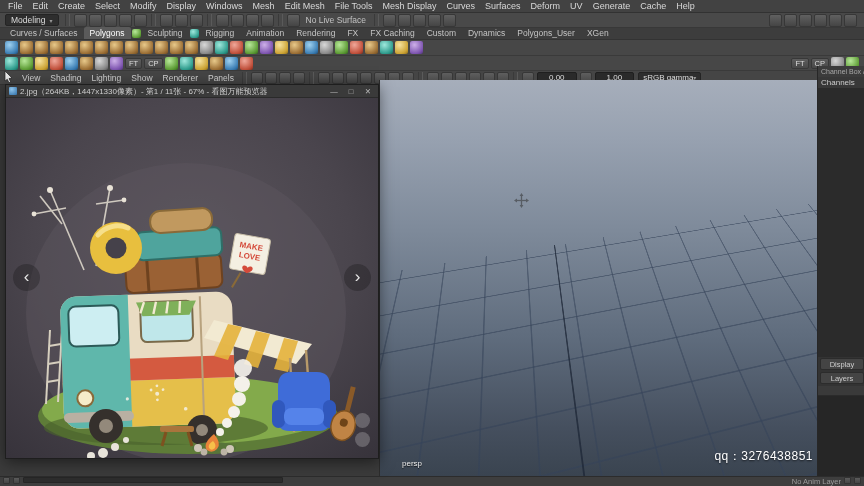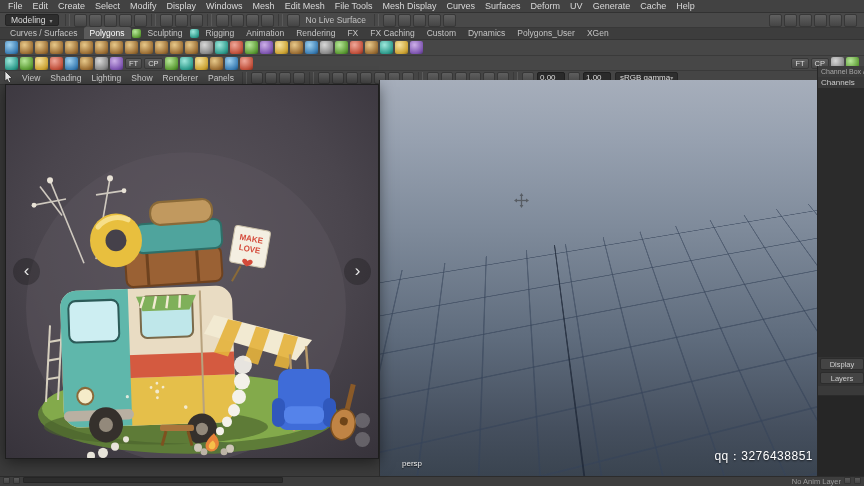--- a/index.html
+++ b/index.html
@@ -46,21 +46,21 @@
   .mini-btn{display:flex;align-items:center;height:11px;padding:0 3px;margin:0 1px;
     background:linear-gradient(#5d5d5d,#484848);border:1px solid #383838;border-radius:2px;font-size:7.5px;color:#ddd}
   .push-right{margin-left:auto}
 
   
   .panelbar{position:relative;display:flex;align-items:center;height:14px;width:817px;background:#454545;
     border-bottom:1px solid #333;padding:0 2px;font-size:8.5px;color:#d2d2d2;white-space:nowrap}
   .pmenu{padding:0 5px}
   .pb-ic{display:inline-block;width:12px;height:12px;margin:0 1px;border-radius:2px;
     background:linear-gradient(180deg,#5e5e5e,#464646);border:1px solid #373737}
-  .numf{display:inline-block;min-width:28px;height:11px;line-height:10px;margin:0 2px;padding:0 2px;text-align:left;
+  .numf{display:inline-block;min-width:28px;height:11px;line-height:10px;margin:0 2px;padding:0 11px;text-align:left;
     background:#2a2a2a;border:1px solid #1f1f1f;border-radius:2px;font-size:8px;color:#ddd}
   .dd{display:inline-flex;align-items:center;height:11px;padding:0 4px;margin:0 2px;background:#2e2e2e;
     border:1px solid #242424;border-radius:2px;font-size:8px;color:#ddd}
   .selarrow{margin:0 4px 0 2px}
 
   
   .viewport{position:absolute;left:379px;top:80px;width:438px;height:396px;overflow:hidden;
     border-left:1px solid #2c2c2c;
     background:linear-gradient(180deg,#a6aebb 0%,#97a1b0 15%,#7e8a9a 38%,#5f6c7d 65%,#454f5e 88%,#3a4450 100%)}
   .grid-wrap{position:absolute;inset:0;perspective:520px;perspective-origin:58% -2%}
@@ -318,20 +318,27 @@
     <div class="cb-header">Channel Box / Layer Editor</div>
     <div class="cb-menu">Channels</div>
     <div class="cb-body"></div>
     <div class="cb-tab">Display</div>
     <div class="cb-tab">Layers</div>
     <div class="cb-layerbar"></div>
     <div class="cb-layerarea"></div>
   </div>
 
   <div class="viewer">
+    <div class="vt-bar">
+      <span class="vt-ico"></span>
+      <span class="vt-title">2.jpg（264KB，1447x1330像素）- 第1 / 11张 - 67% - 看图万能预览器</span>
+      <span class="vt-btn">—</span>
+      <span class="vt-btn">□</span>
+      <span class="vt-btn">✕</span>
+    </div>
     <div class="v-content">
 
       <svg class="illus" viewBox="0 0 372 360" preserveAspectRatio="none">
         <defs>
           <radialGradient id="bgv" cx="50%" cy="42%" r="78%">
             <stop offset="0%" stop-color="#5b555d"></stop>
             <stop offset="55%" stop-color="#4a454d"></stop>
             <stop offset="100%" stop-color="#36323a"></stop>
           </radialGradient>
         </defs>

